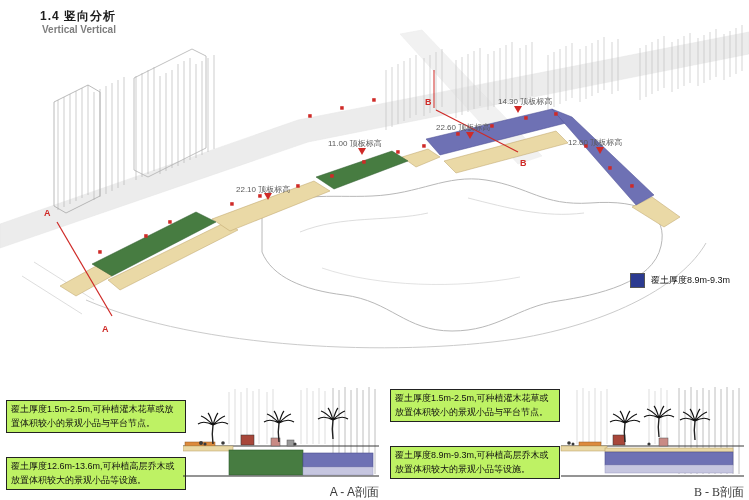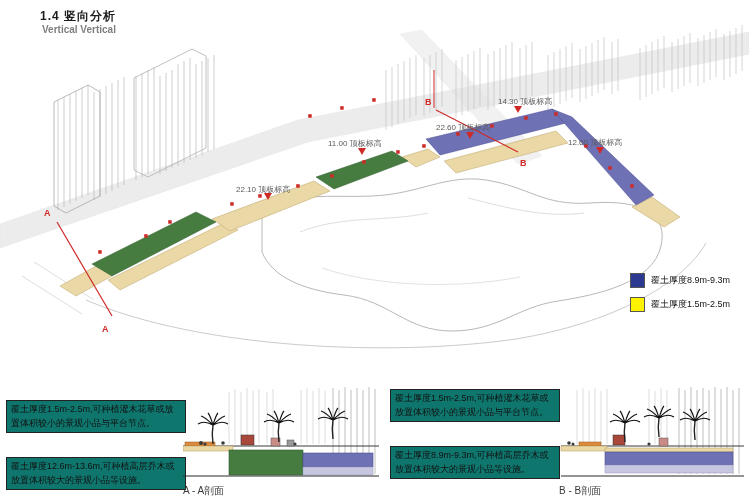--- a/index.html
+++ b/index.html
@@ -10,29 +10,29 @@
   .abs { position:absolute; }
   #title { left:40px; top:8px; font-size:12px; font-weight:bold; color:#1d1d1d; letter-spacing:1px; }
   #subtitle { left:42px; top:24px; font-size:10px; font-weight:bold; color:#7e7e7e; }
   svg text { font-family:"Liberation Sans", sans-serif; }
   .legend { left:630px; top:273px; }
   .legend-row { display:flex; align-items:center; gap:6px; margin-bottom:9px; }
   .swatch { width:13px; height:13px; flex:0 0 13px; border:0.5px solid #555; }
   .legend-label { font-size:9px; color:#111; white-space:nowrap; }
   .note {
     border:1px solid #222; font-size:9px; line-height:1.5; color:#111;
-    padding:2px 4px; background:#0f766e;
+    padding:2px 4px; background:#bef264;
   }
   #noteL1 { left:6px;  top:400px; width:170px; }
   #noteL2 { left:6px;  top:445px; width:170px;margin-top:12px; }
   #noteR1 { left:390px; top:389px; width:160px; }
   #noteR2 { left:390px; top:446px; width:160px; }
-  .cap { font-size:10px; color:#3a3a3a; text-align:left; }
+  .cap { font-size:12px; color:#3a3a3a; text-align:right; }
   #capA { left:183px; top:484px; width:196px; }
-  #capB { left:559px; top:484px; width:185px; }
+  #capB { left:559px; top:484px; width:185px;font-family:Liberation Serif, serif; }
 </style>
 </head>
 <body>
 
 <div class="abs" id="title">1.4 竖向分析</div>
 <div class="abs" id="subtitle">Vertical Vertical</div>
 
 <svg class="abs" style="left:0;top:0" width="749" height="500" viewBox="0 0 749 500">
 
   <g>
@@ -127,24 +127,20 @@
     <text x="498" y="104">14.30 顶板标高</text>
     <text x="568" y="145">12.60 顶板标高</text>
   </g>
 </svg>
 
 <div class="abs legend">
   <div class="legend-row">
     <span class="swatch" style="background: rgb(43, 58, 144);"></span>
     <span class="legend-label">覆土厚度8.9m-9.3m</span>
   </div>
-  <div class="legend-row">
-    <span class="swatch" style="background: rgb(255, 242, 0);"></span>
-    <span class="legend-label">覆土厚度1.5m-2.5m</span>
-  </div>
 </div>
 
 <div class="abs note" id="noteL1">覆土厚度1.5m-2.5m,可种植灌木花草或放置体积较小的景观小品与平台节点。</div>
 <div class="abs note" id="noteL2">覆土厚度12.6m-13.6m,可种植高层乔木或放置体积较大的景观小品等设施。</div>
 <div class="abs note" id="noteR1">覆土厚度1.5m-2.5m,可种植灌木花草或放置体积较小的景观小品与平台节点。</div>
 <div class="abs note" id="noteR2">覆土厚度8.9m-9.3m,可种植高层乔木或放置体积较大的景观小品等设施。</div>
 
 <svg class="abs" style="left:183px;top:386px" width="196" height="96" viewBox="0 0 196 96">
   <defs>
     <g id="palmA">

